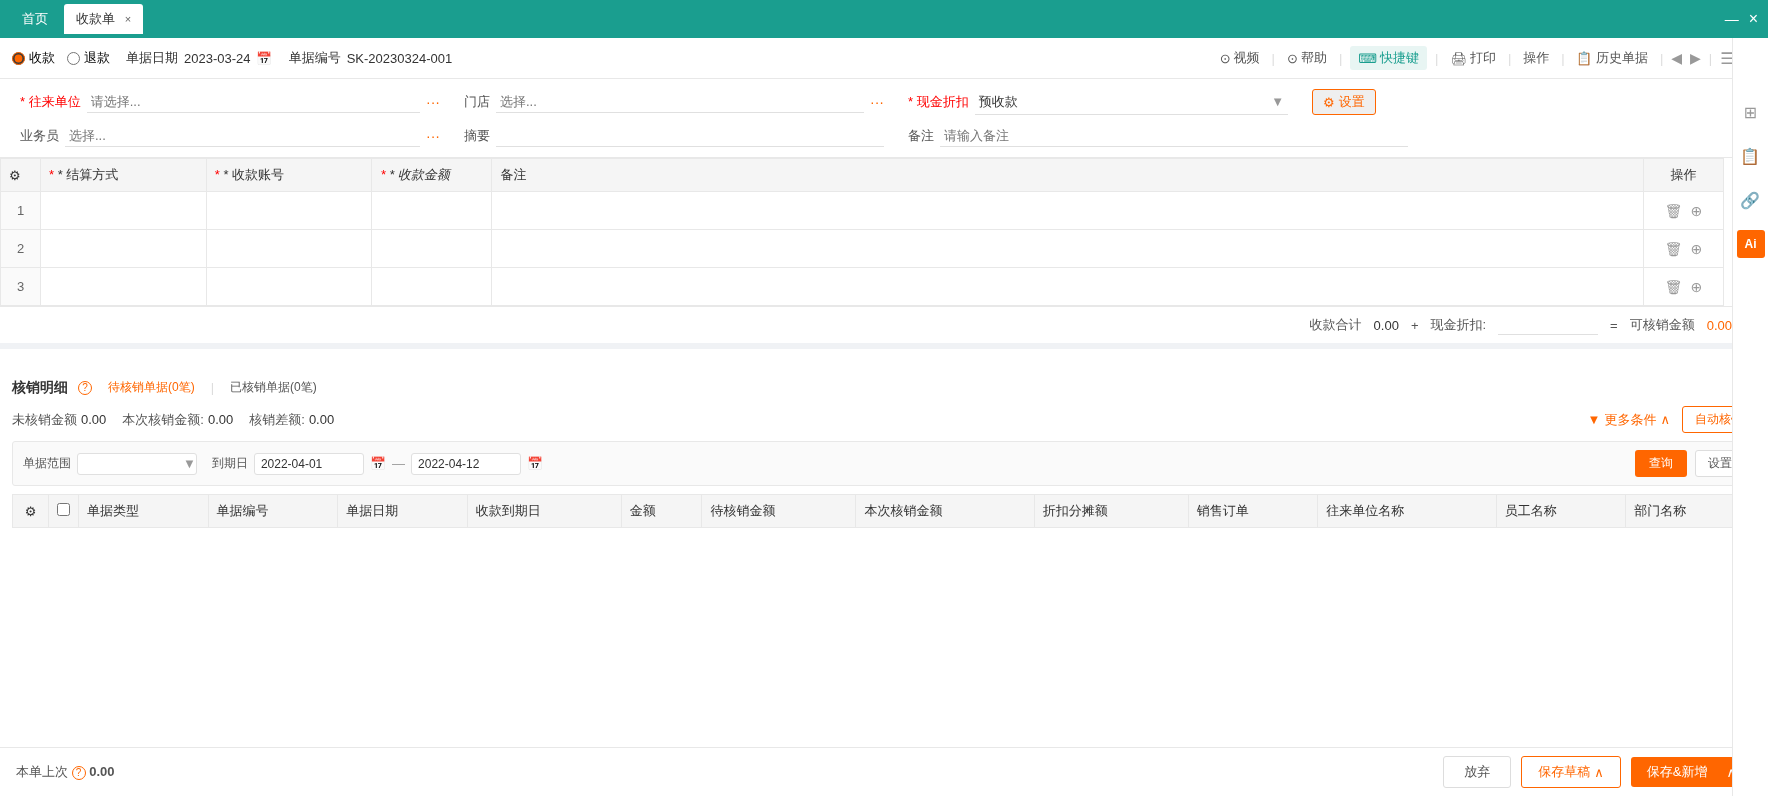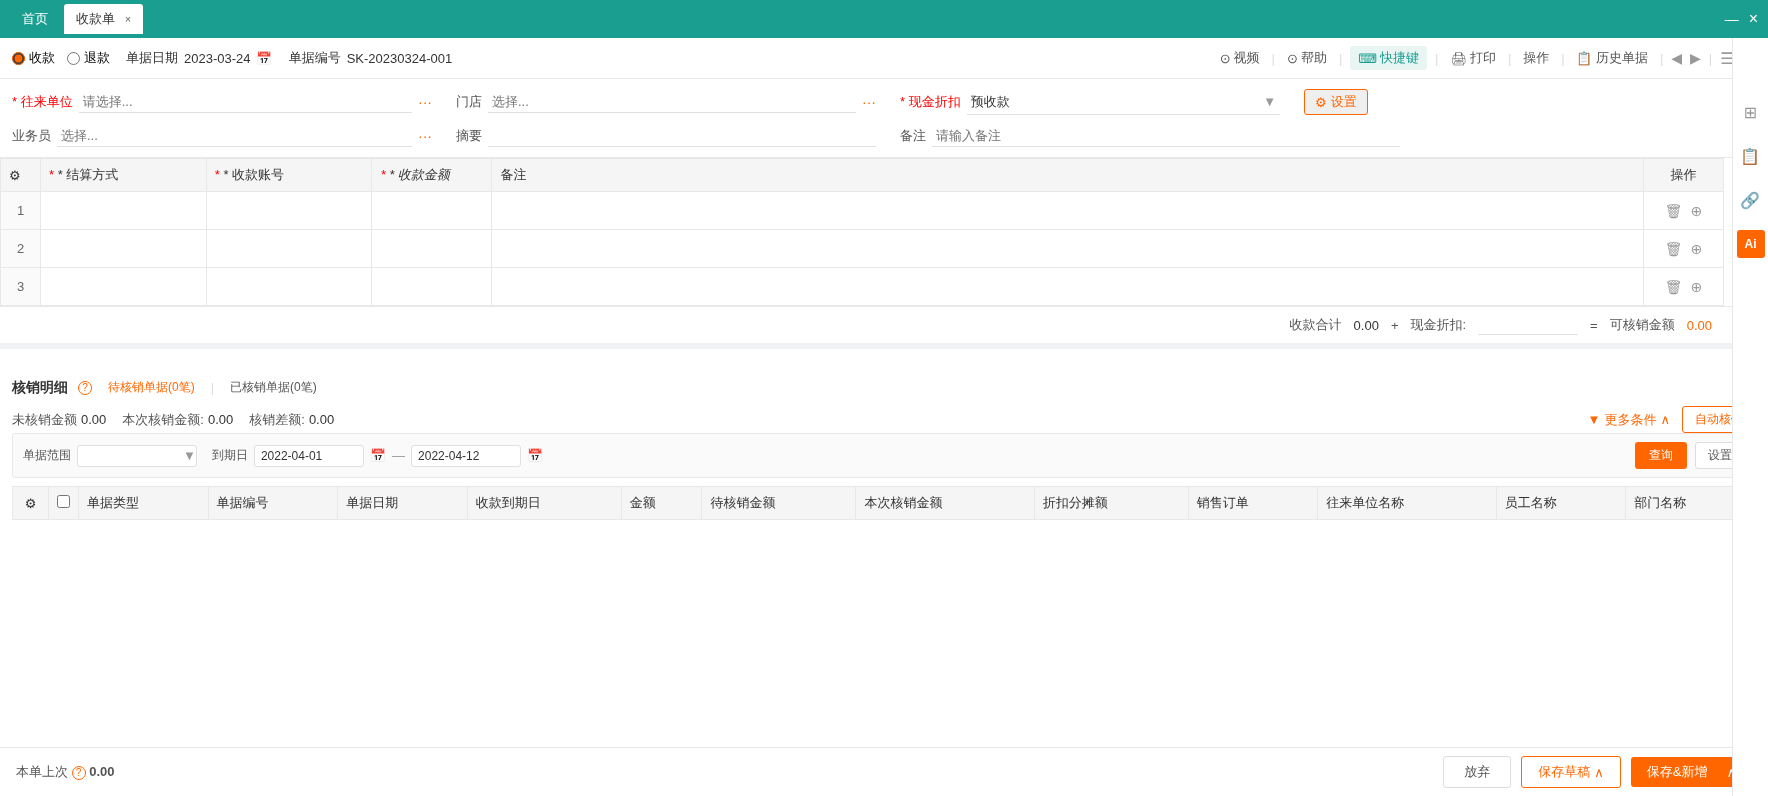--- a/index.html
+++ b/index.html
@@ -66,21 +66,21 @@
       padding: 3px 10px;
       cursor: pointer;
       display: flex;
       align-items: center;
       gap: 4px;
       font-size: 12px;
     }
 
     
     .form-area {
-      padding: 10px 12px;
+      padding: 10px 20px;
       display: flex;
       flex-direction: column;
       gap: 10px;
       flex-shrink: 0;
       border-bottom: 1px solid #e8e8e8;
     }
     .form-row { display: flex; align-items: center; gap: 24px; }
     .form-field { display: flex; align-items: center; gap: 6px; flex: 1; }
     .form-field label { color: #f60; white-space: nowrap; min-width: fit-content; }
     .form-field .field-input {
@@ -525,41 +525,41 @@
             <div class="row-actions">
               <span class="row-action-btn">🗑</span>
               <span class="row-action-btn">⊕</span>
             </div>
           </td>
         </tr>
       </tbody>
     </table>
   </div>
 
-  <div class="sum-row" style="padding-right:56px;">
+  <div class="sum-row" style="padding-right:36px;">
     <span>收款合计</span>
     <span class="sum-value">0.00</span>
     <span>+</span>
     <span>现金折扣:</span>
     <input class="discount-input" type="text" style="">
     <span>=</span>
     <span>可核销金额</span>
     <span class="sum-highlight">0.00</span>
   </div>
 
   <div class="verify-section">
     <div class="verify-header">
       <span class="verify-title">核销明细</span>
       <span class="info-icon-circle">?</span>
       <span class="verify-tab">待核销单据(0笔)</span>
       <span style="color:#ddd;">|</span>
       <span class="verify-tab" style="color:#555;">已核销单据(0笔)</span>
     </div>
 
-    <div class="verify-stats" style="">
+    <div class="verify-stats" style="margin-bottom:8px;">
       <div class="stat-item">
         <span>未核销金额</span>
         <span class="stat-value">0.00</span>
       </div>
       <div class="stat-item">
         <span>本次核销金额:</span>
         <span class="stat-value">0.00</span>
       </div>
       <div class="stat-item">
         <span>核销差额:</span>

